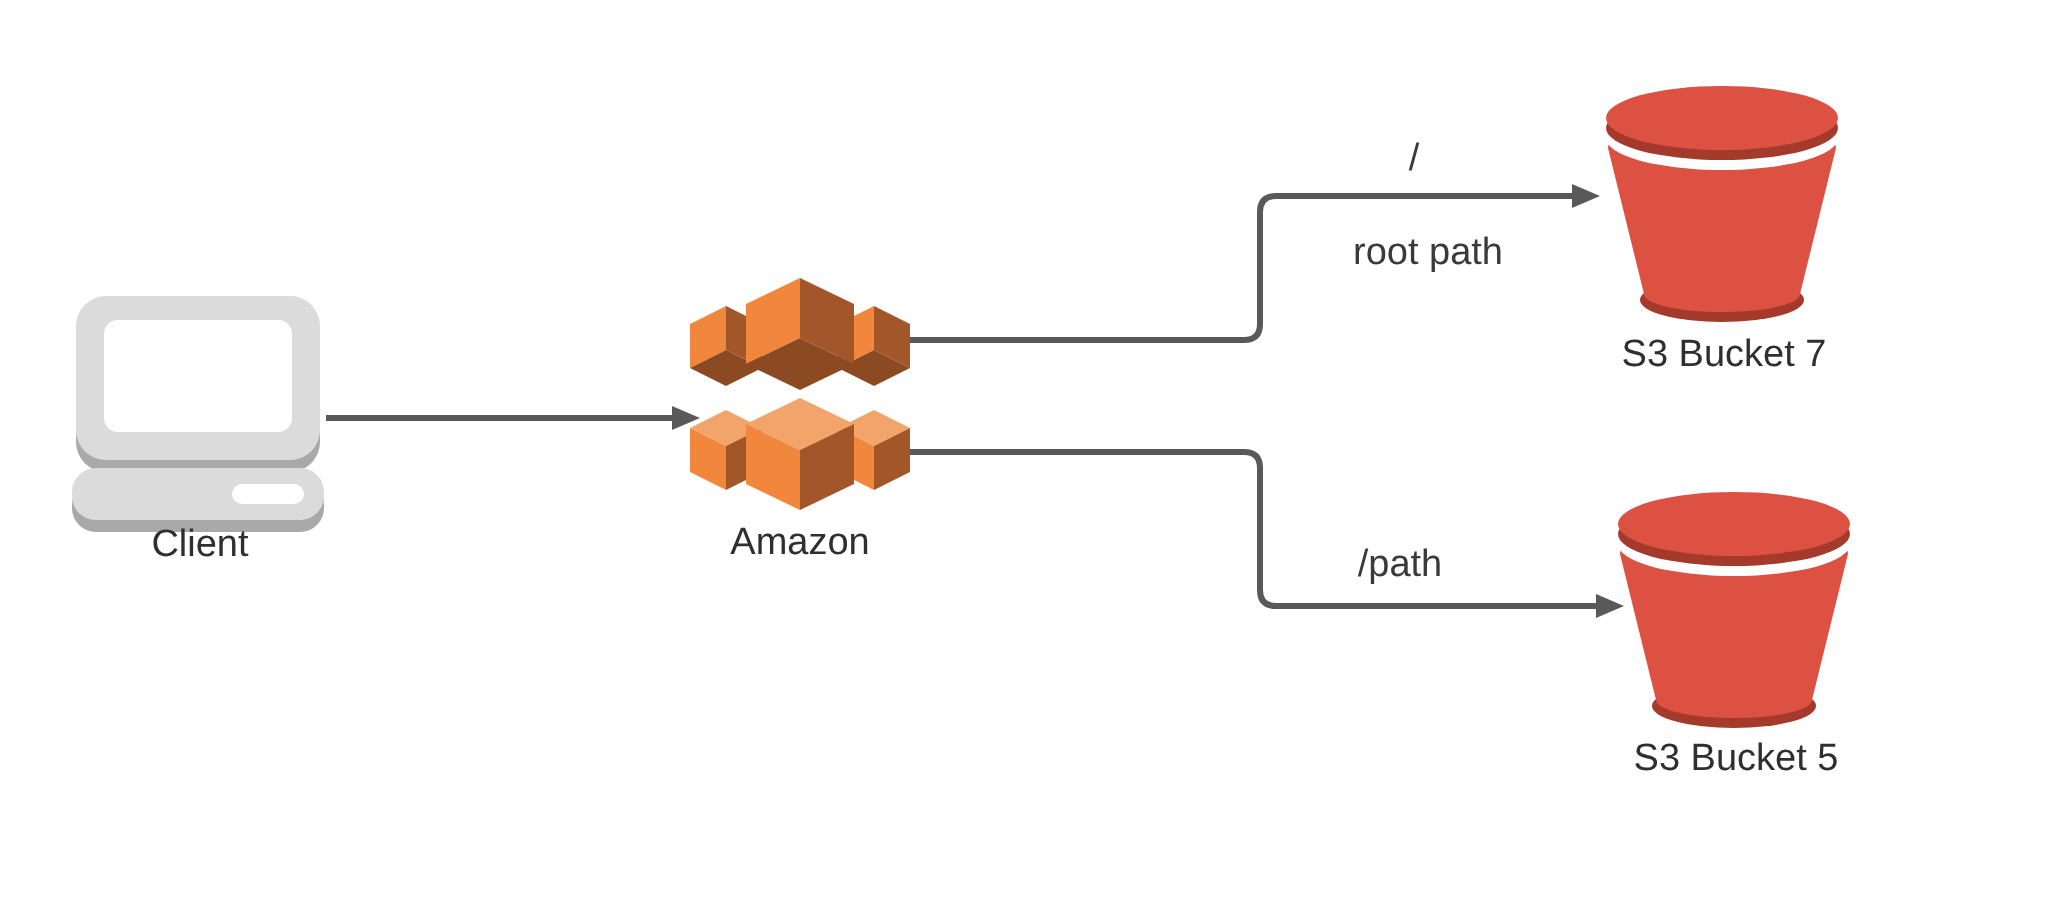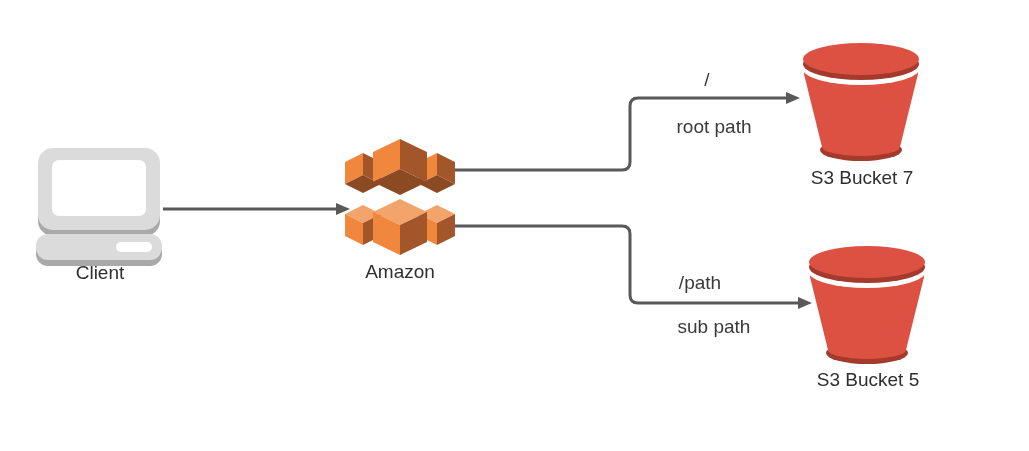--- a/index.html
+++ b/index.html
@@ -106,15 +106,14 @@
 
   <div class="lbl node-label" style="left:803px;top:369px;width:130px;">S3 Bucket 5</div>
 
 
   <div class="lbl" style="left:657px;top:69px;width:100px;">/</div>
 
   <div class="lbl" style="left:650px;top:272px;width:100px;">/path</div>
 
   <div class="lbl" style="left:654px;top:116px;width:120px;">root path</div>
 
-  <div class="lbl" style="left:654px;top:316px;width:120px;">sub path</div>
 
 </div>
 
 </body></html>

